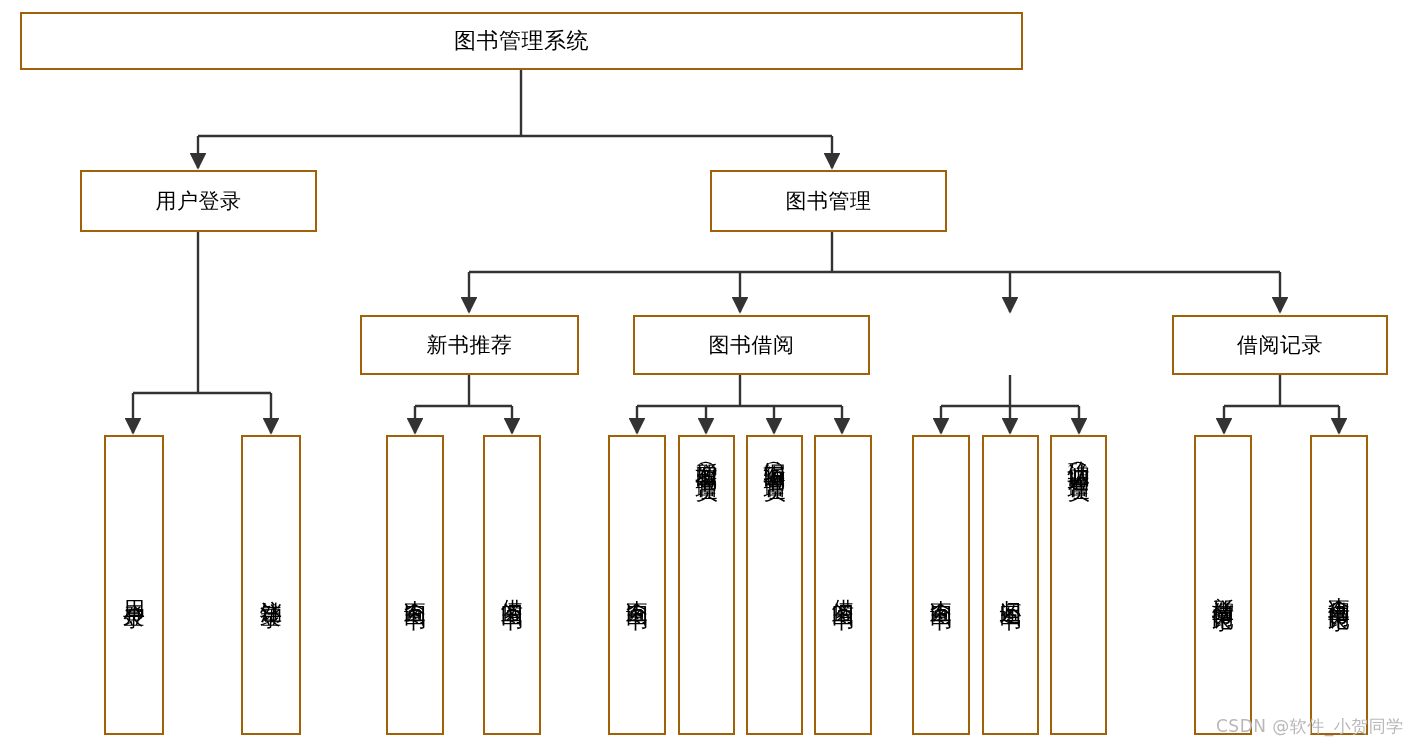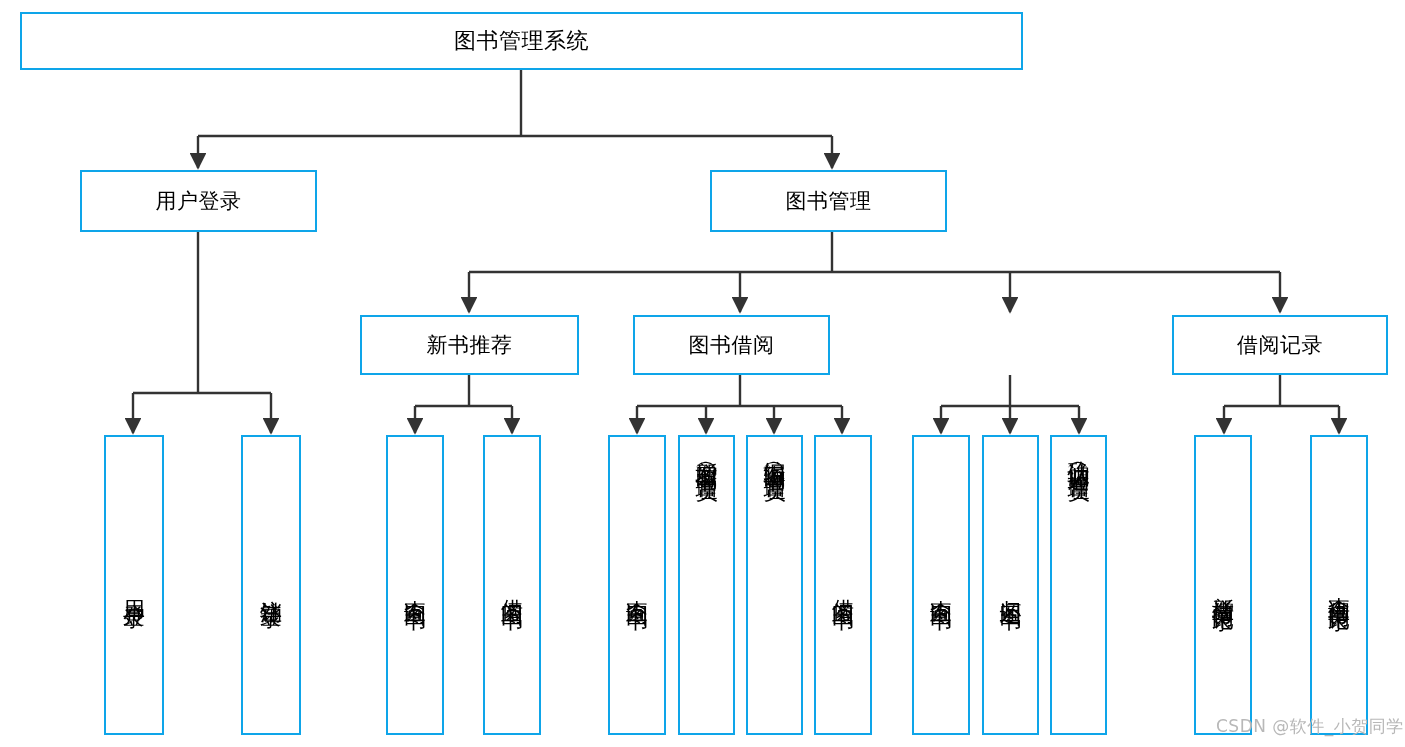--- a/index.html
+++ b/index.html
@@ -23,21 +23,21 @@
     left: 0;
     top: 0;
     width: 1405px;
     height: 747px;
     pointer-events: none;
   }
   .node {
     position: absolute;
     box-sizing: border-box;
     background: #ffffff;
-    border: 2px solid #0ea5e9;
+    border: 2px solid #a16207;
     display: flex;
     align-items: center;
     justify-content: center;
     color: #000000;
     z-index: 2;
   }
   .node .label {
     display: block;
     text-align: center;
     line-height: 1.18;
@@ -140,21 +140,21 @@
   <div class="node horiz" style="left:80px; top:170px; width:237px; height:62px;">
     <span class="label">用户登录</span>
   </div>
   <div class="node horiz" style="left:710px; top:170px; width:237px; height:62px;">
     <span class="label">图书管理</span>
   </div>
 
   <div class="node horiz" style="left:360px; top:315px; width:219px; height:60px;">
     <span class="label">新书推荐</span>
   </div>
-  <div class="node horiz" style="left:633px; top:315px; width:197px; height:60px;align-items:center;">
+  <div class="node horiz" style="left:633px; top:315px; width:237px; height:60px;align-items:center;">
     <span class="label">图书借阅</span>
   </div>
   <div class="node horiz" style="left:1172px; top:315px; width:216px; height:60px;">
     <span class="label">借阅记录</span>
   </div>
 
   <div class="node vert mid" style="left:104px; top:435px; width:60px; height:300px;">
     <span class="label">用户登录</span>
   </div>
   <div class="node vert mid" style="left:241px; top:435px; width:60px; height:300px;">

